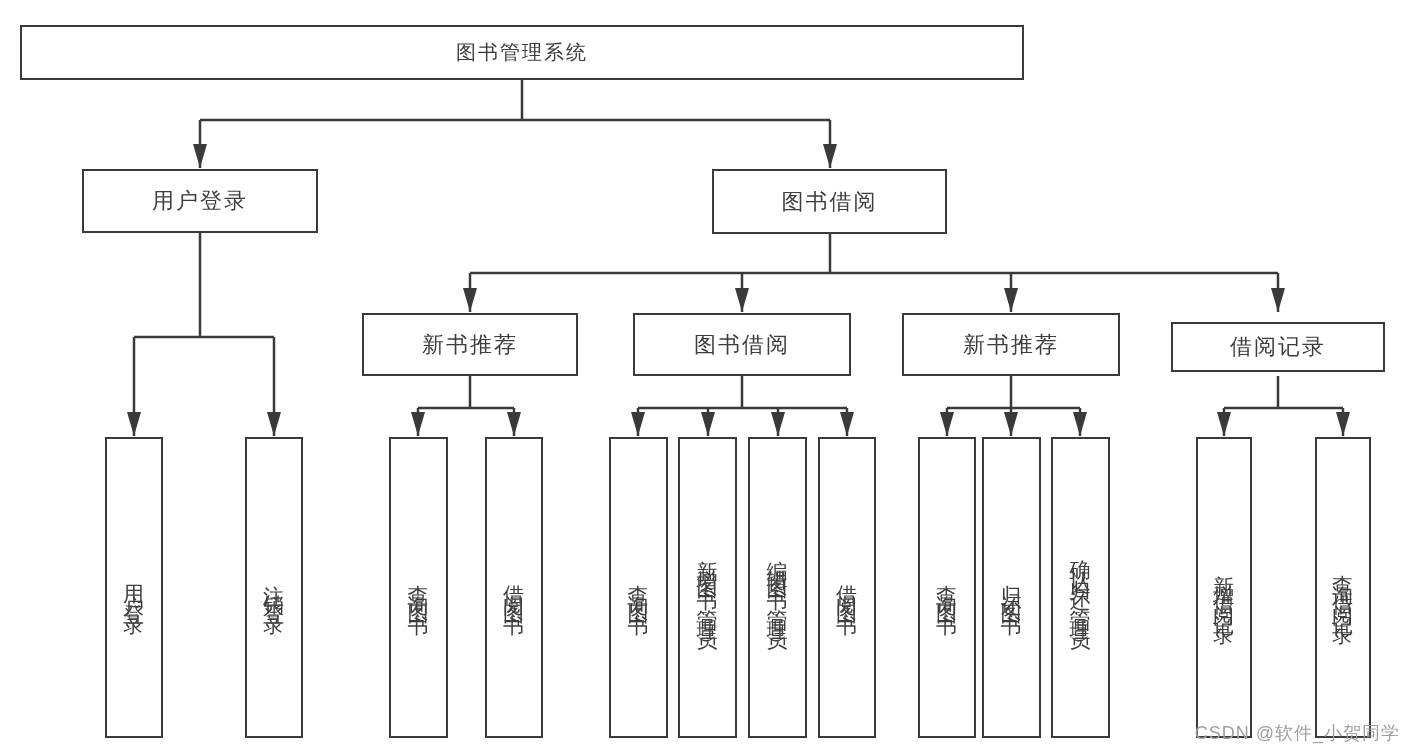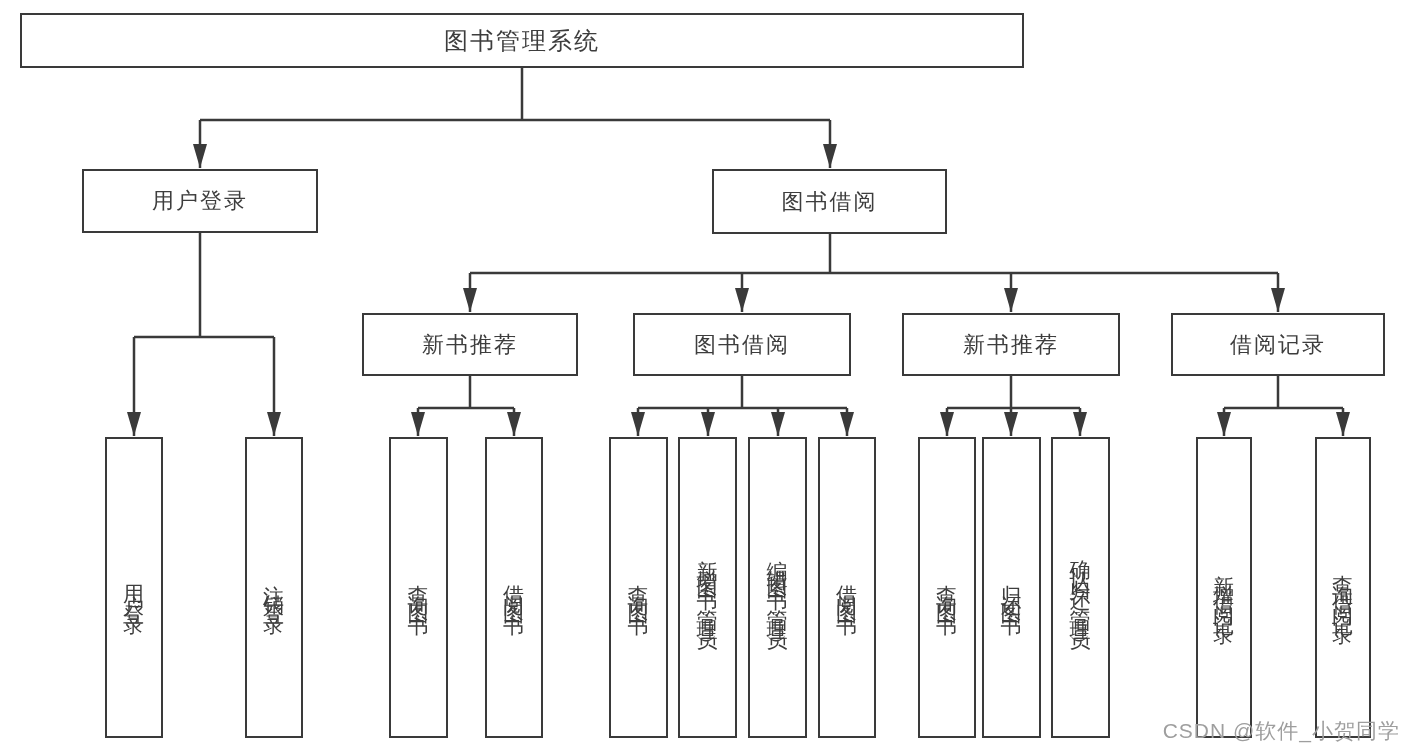--- a/index.html
+++ b/index.html
@@ -24,32 +24,32 @@
   .node{
     position:absolute;
     box-sizing:border-box;
     background:var(--box_bg);
     border:2.5px solid var(--border);
     color:var(--text);
     display:flex;align-items:center;justify-content:center;
     text-align:center;
   }
   .node.h{font-size:22px;letter-spacing:2px;white-space:nowrap;}
-  .node.root{font-size:24px;}
+  .node.root{font-size:20px;margin-top:12px;}
   .node.v{
     font-size:21px;
     writing-mode:vertical-rl;
     text-orientation:mixed;
     letter-spacing:10px;
     line-height:1;
   }
   .watermark{
     position:absolute;
     right:5px;bottom:2px;
-    font-size:21px;
+    font-size:18px;
     color:var(--watermark);
     letter-spacing:1px;
     white-space:nowrap;
   }
 </style>
 </head>
 <body>
 
 <div class="stage">
 
@@ -95,21 +95,21 @@
   </svg>
 
   <div class="node h root" style="left:20px;top:13px;width:1004px;height:55px">图书管理系统</div>
 
   <div class="node h" style="left:82px;top:169px;width:236px;height:64px">用户登录</div>
   <div class="node h" style="left:712px;top:169px;width:235px;height:65px">图书借阅</div>
 
   <div class="node h" style="left:362px;top:313px;width:216px;height:63px">新书推荐</div>
   <div class="node h" style="left:633px;top:313px;width:218px;height:63px">图书借阅</div>
   <div class="node h" style="left:902px;top:313px;width:218px;height:63px">新书推荐</div>
-  <div class="node h" style="left:1171px;top:313px;width:214px;height:63px">借阅记录</div>
+  <div class="node h" style="left:1171px;top:322px;width:214px;height:50px">借阅记录</div>
 
   <div class="node v" style="left:105px;top:437px;width:58px;height:301px">用户登录</div>
   <div class="node v" style="left:245px;top:437px;width:58px;height:301px">注销登录</div>
 
   <div class="node v" style="left:389px;top:437px;width:59px;height:301px">查询图书</div>
   <div class="node v" style="left:485px;top:437px;width:58px;height:301px">借阅图书</div>
 
   <div class="node v" style="left:609px;top:437px;width:59px;height:301px">查询图书</div>
   <div class="node v" style="left:678px;top:437px;width:59px;height:301px">新增图书（管理员）</div>
   <div class="node v" style="left:748px;top:437px;width:59px;height:301px">编辑图书（管理员）</div>

